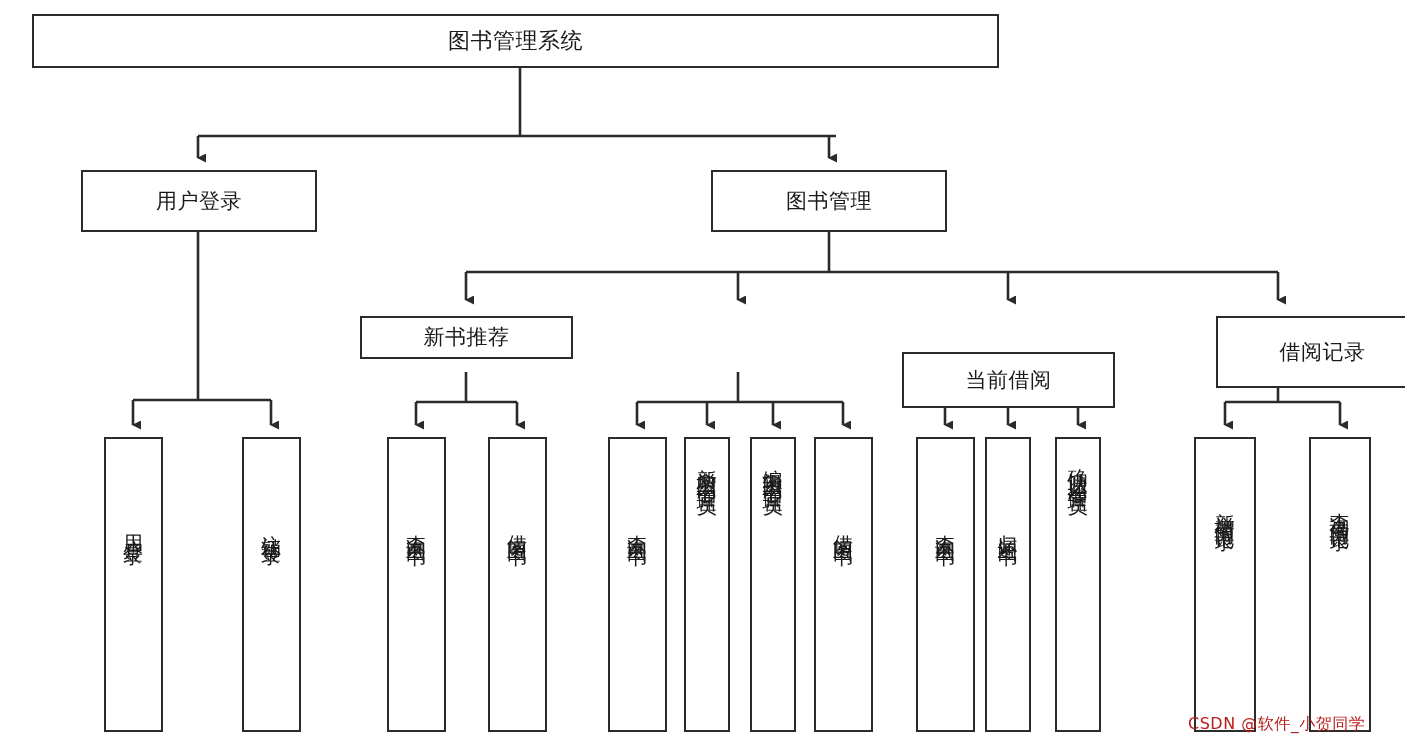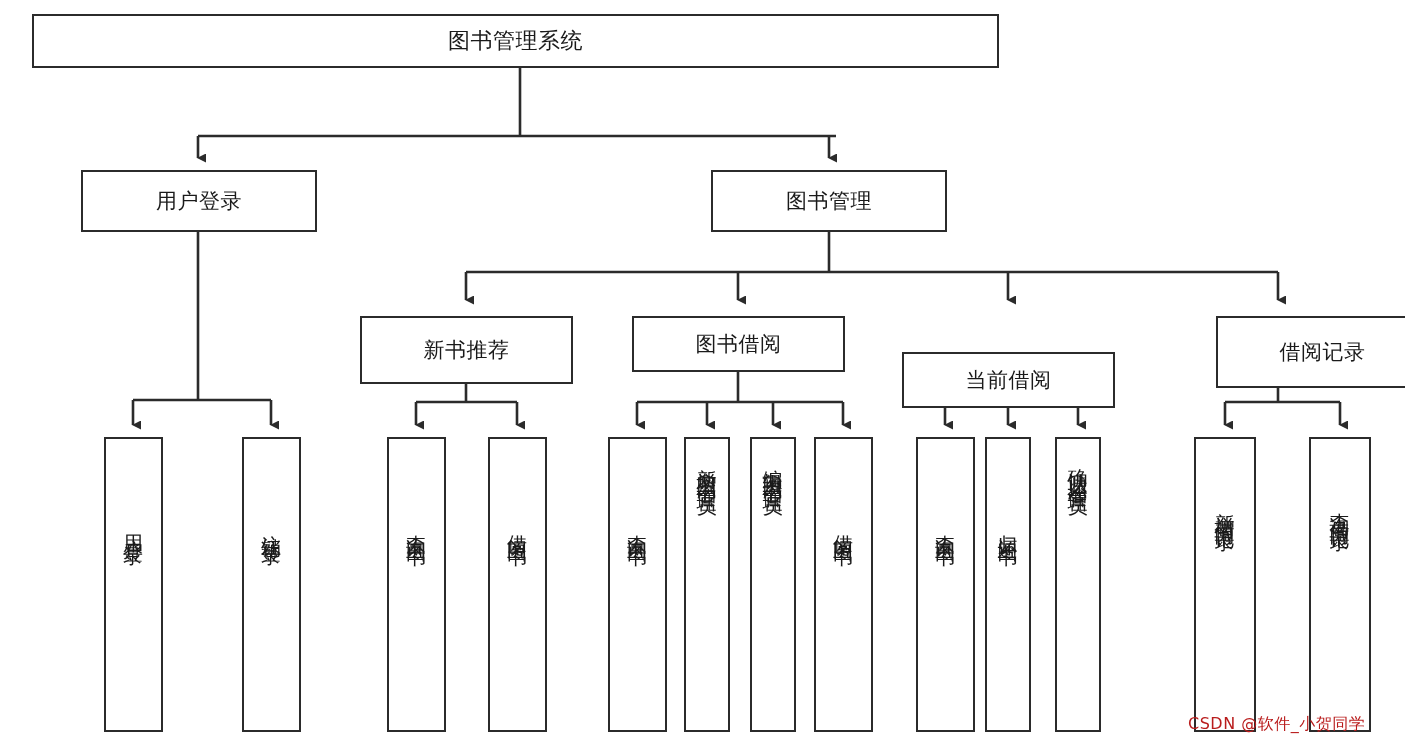--- a/index.html
+++ b/index.html
@@ -146,25 +146,22 @@
     <span class="node-label">图书管理系统</span>
   </div>
 
   <div class="node horiz" style="left:81px; top:170px; width:236px; height:62px;">
     <span class="node-label">用户登录</span>
   </div>
   <div class="node horiz" style="left:711px; top:170px; width:236px; height:62px;">
     <span class="node-label">图书管理</span>
   </div>
 
-  <div class="node horiz" style="left:360px; top:316px; width:213px; height:68px;">
+  <div class="node horiz" style="left:360px; top:316px; width:213px; height:43px;">
     <span class="node-label">新书推荐</span>
-  </div>
-  <div class="node horiz" style="left:632px; top:316px; width:213px; height:56px;">
-    <span class="node-label">图书借阅</span>
   </div>
   <div class="node horiz" style="left:902px; top:316px; width:213px; height:56px;margin-top:36px;">
     <span class="node-label">当前借阅</span>
   </div>
   <div class="node horiz" style="left:1172px; top:316px; width:213px; height:72px;margin-left:44px;">
     <span class="node-label">借阅记录</span>
   </div>
 
   <div class="node leaf leaf-mid" style="left:104px; top:437px; width:59px; height:295px;">
     <span class="node-label">用户登录</span>

